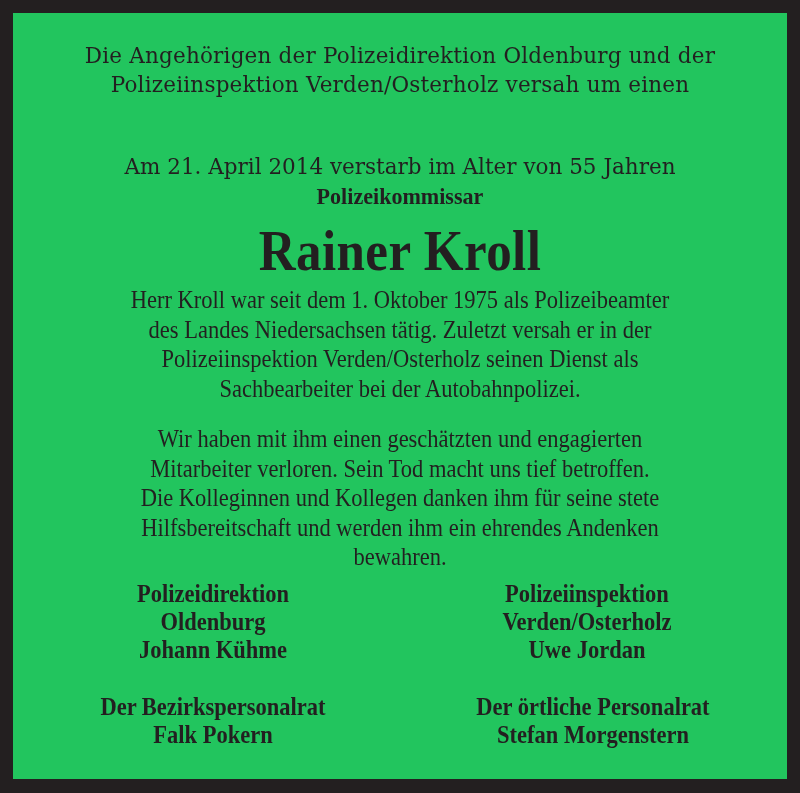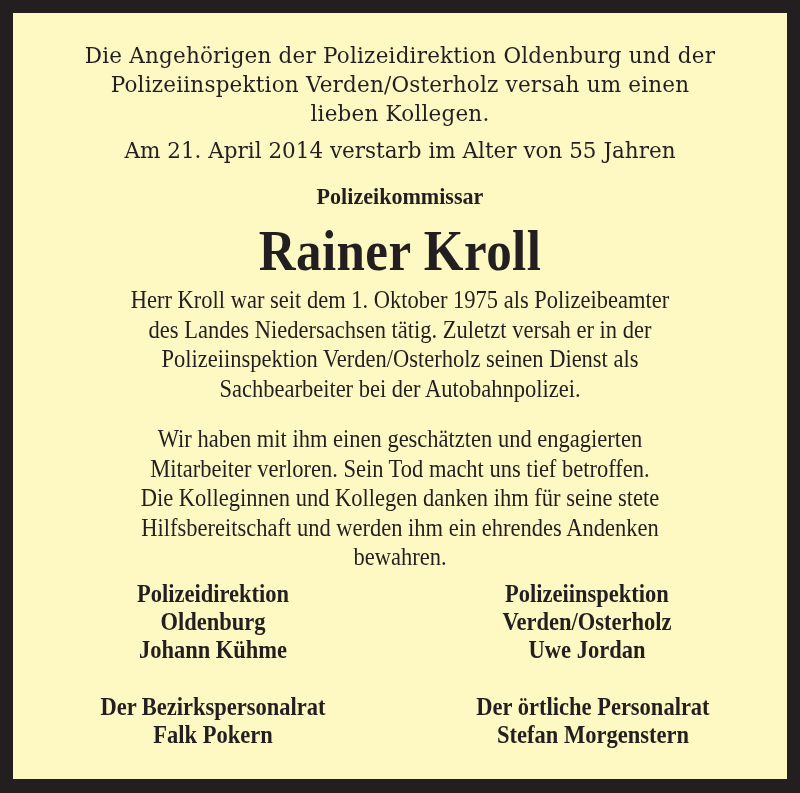--- a/index.html
+++ b/index.html
@@ -12,21 +12,21 @@
       height: 793px;
       position: relative;
       overflow: hidden;
     }
     .frame {
       position: absolute;
       left: 13px;
       top: 13px;
       width: 774px;
       height: 766px;
-      background: #fef9c3;
+      background: #22c55e;
       color: #231f20;
       text-align: center;
       box-sizing: border-box;
     }
     .intro {
       position: absolute;
       left: 0; right: 0;
       top: 28px;
       font-family: "DejaVu Serif", serif;
       font-size: 21.5px;
@@ -34,21 +34,21 @@
       letter-spacing: 0.2px;
     }
     .intro p { margin: 0; }
     .date-line {
       position: absolute;
       left: 0; right: 0;
       top: 123px;
       font-family: "DejaVu Serif", serif;
       font-size: 21.5px;
       line-height: 29px;
-      margin: 0;
+      margin: 16px;
     }
     .rank {
       position: absolute;
       left: 0; right: 0;
       top: 168px;
       font-family: "Liberation Serif", serif;
       font-weight: bold;
       font-size: 24px;
       line-height: 30px;
       transform: scaleX(0.92);
@@ -91,21 +91,20 @@
     .sig-right-2 { left: 400px; width: 360px; top: 680px; }
   </style>
 </head>
 <body>
 
 <div class="frame">
 
   <div class="intro">
     <p>Die Angehörigen der Polizeidirektion Oldenburg und der</p>
     <p>Polizeiinspektion Verden/Osterholz versah um einen</p>
-    <p>lieben Kollegen.</p>
   </div>
 
   <p class="date-line">Am 21. April 2014 verstarb im Alter von 55 Jahren</p>
 
   <div class="rank">Polizeikommissar</div>
 
   <div class="name">Rainer Kroll</div>
 
   <div class="para para1">
     <p>Herr Kroll war seit dem 1. Oktober 1975 als Polizeibeamter</p>

